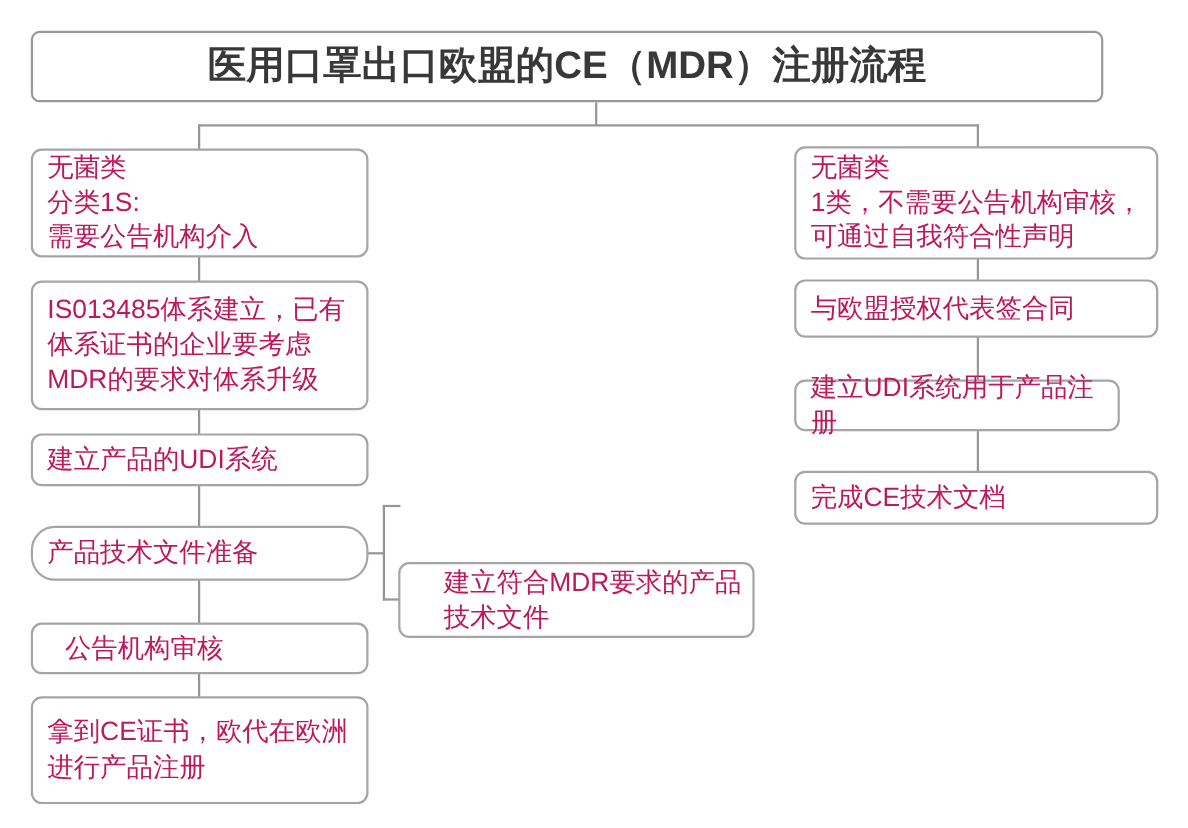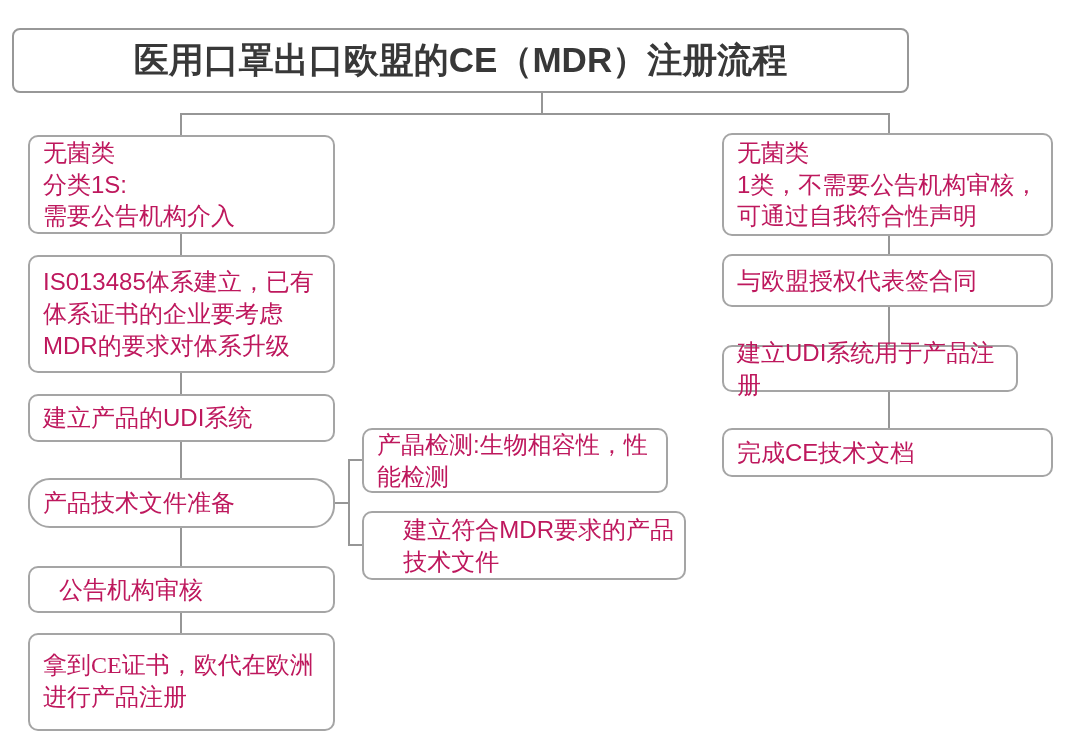--- a/index.html
+++ b/index.html
@@ -40,21 +40,21 @@
     position: absolute;
     background: #969696;
     z-index: 1;
   }
 </style>
 </head>
 <body>
 
 <div class="canvas">
 
-  <div class="box title-box" style="left:12px; top:28px; width:897px; height:65px;">
+  <div class="box title-box" style="left:28px; top:28px; width:975px; height:65px;">
     <span class="box-text">医用口罩出口欧盟的CE（MDR）注册流程</span>
   </div>
 
   <div class="line" style="left:541px; top:93px;  width:2px;   height:21px;"></div>
   <div class="line" style="left:180px; top:113px; width:710px; height:2px;"></div>
   <div class="line" style="left:180px; top:113px; width:2px;   height:24px;"></div>
   <div class="line" style="left:888px; top:113px; width:2px;   height:22px;"></div>
 
   <div class="line" style="left:180px; top:232px; width:2px; height:25px;"></div>
   <div class="line" style="left:180px; top:372px; width:2px; height:24px;"></div>
@@ -83,29 +83,25 @@
   </div>
   <div class="box" style="left:28px; top:394px; width:307px; height:48px;">
     <span class="box-text">建立产品的UDI系统</span>
   </div>
   <div class="box" style="left:28px; top:478px; width:307px; height:50px;border-radius:22px;">
     <span class="box-text">产品技术文件准备</span>
   </div>
   <div class="box" style="left:28px; top:566px; width:307px; height:47px;padding-left:29px;">
     <span class="box-text">公告机构审核</span>
   </div>
-  <div class="box" style="left:28px; top:633px; width:307px; height:98px;font-family:Liberation Serif, serif;">
+  <div class="box" style="left:28px; top:633px; width:307px; height:98px;">
     <span class="box-text">拿到CE证书，欧代在欧洲
 进行产品注册</span>
   </div>
 
-  <div class="box" style="left:362px; top:428px; width:306px; height:65px;">
-    <span class="box-text">产晶检测:生物相容性，性
-能检测</span>
-  </div>
   <div class="box" style="left:362px; top:511px; width:324px; height:69px;justify-content:flex-end;">
     <span class="box-text">建立符合MDR要求的产品
 技术文件</span>
   </div>
 
   <div class="box" style="left:722px; top:133px; width:331px; height:103px;">
     <span class="box-text">无菌类
 1类，不需要公告机构审核，
 可通过自我符合性声明</span>
   </div>

